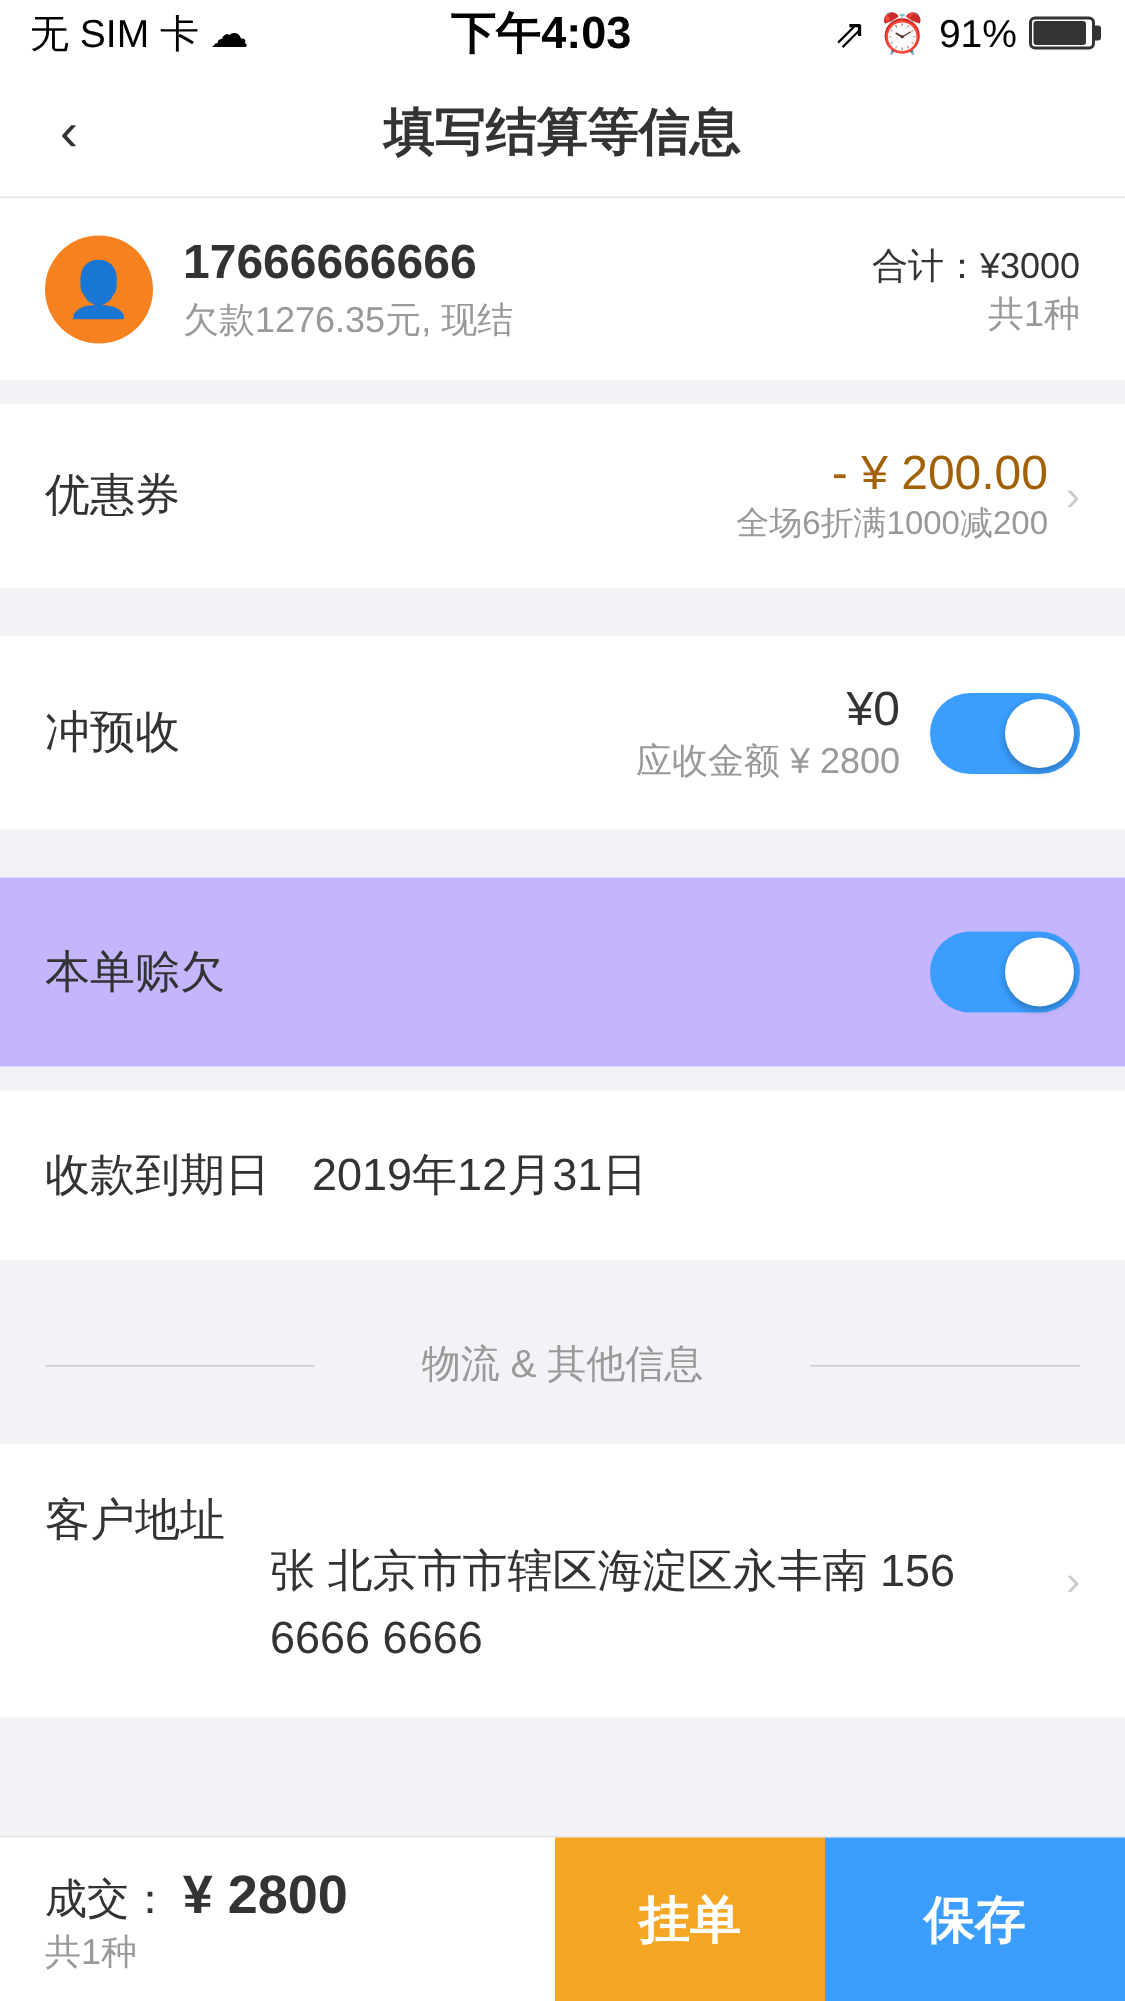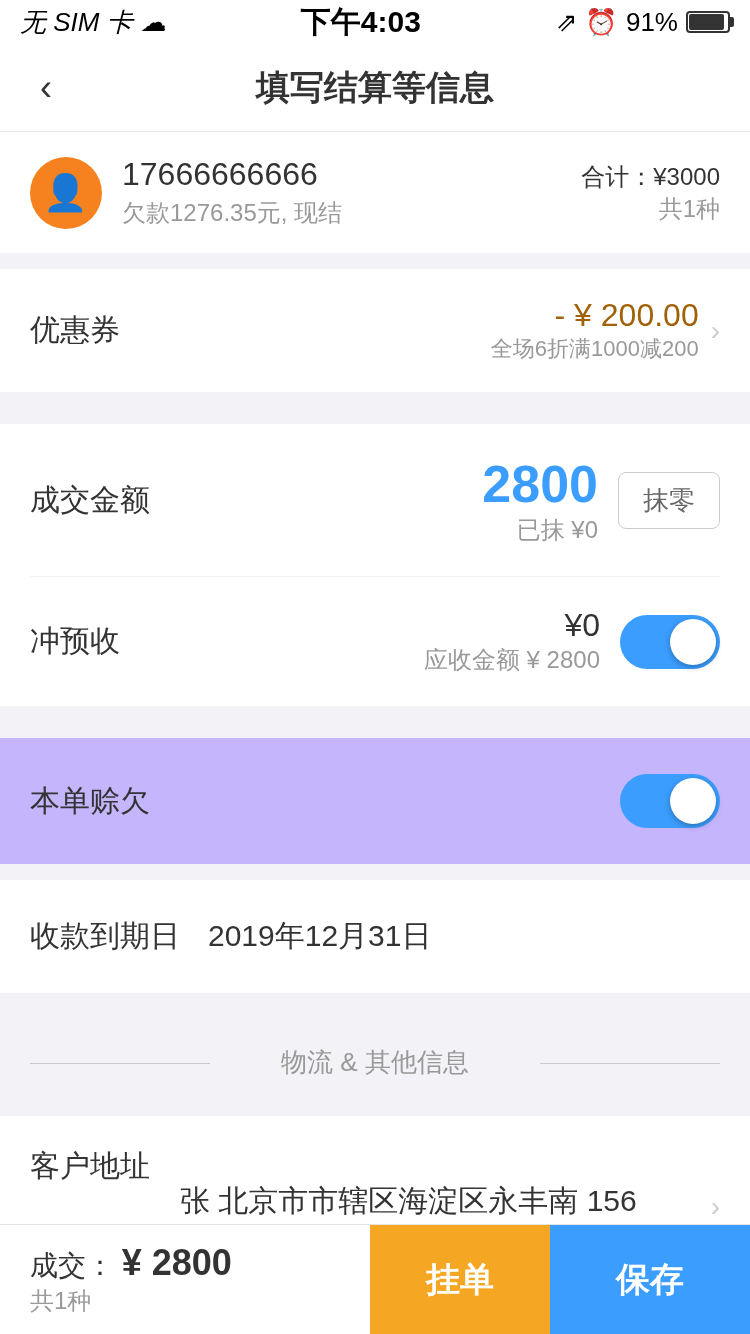--- a/index.html
+++ b/index.html
@@ -17,21 +17,21 @@
     .status-bar {
       background: #fff;
       height: 44px;
       display: flex;
       align-items: center;
       justify-content: space-between;
       padding: 0 20px;
       font-size: 26px;
       font-weight: 500;
     }
-    .status-left { display: flex; align-items: center; gap: 10px; font-style: italic; }
+    .status-left { display: flex; align-items: center; gap: 10px; }
     .status-center { font-size: 30px; font-weight: 600; }
     .status-right { display: flex; align-items: center; gap: 8px; font-size: 26px; }
     .battery-icon {
       display: inline-block;
       width: 44px; height: 22px;
       border: 2px solid #333;
       border-radius: 4px;
       position: relative;
       vertical-align: middle;
     }
@@ -99,21 +99,21 @@
     .customer-left { display: flex; align-items: center; gap: 20px; }
     .avatar {
       width: 72px; height: 72px;
       background: #f5821f;
       border-radius: 50%;
       display: flex; align-items: center; justify-content: center;
       font-size: 36px; color: #fff;
     }
     .customer-info .phone {
       font-size: 32px;
-      font-weight: 400;
+      font-weight: 700;
       color: #333;
     }
     .customer-info .sub {
       font-size: 24px;
       color: #999;
       margin-top: 4px;
     }
     .customer-right { text-align: right; }
     .customer-right .total-label { font-size: 24px; color: #333; }
     .customer-right .total-count { font-size: 24px; color: #999; }
@@ -356,30 +356,20 @@
         <div class="coupon-discount">- ¥ 200.00</div>
         <div class="coupon-desc">全场6折满1000减200</div>
       </div>
       <div class="chevron-right">›</div>
     </div>
   </div>
 
   <div class="separator"></div>
 
   <div class="amount-section">
-    <div class="amount-row">
-      <div class="row-label">成交金额</div>
-      <div class="row-right">
-        <div>
-          <div class="amount-value">2800</div>
-          <div class="amount-sub">已抹  ¥0</div>
-        </div>
-        <button class="round-btn">抹零</button>
-      </div>
-    </div>
 
     <div class="chong-row">
       <div class="row-label">冲预收</div>
       <div class="chong-right">
         <div>
           <div class="chong-amount">¥0</div>
           <div class="chong-sub">应收金额 ¥ 2800</div>
         </div>
         <div class="toggle">
           <div class="toggle-knob"></div>

